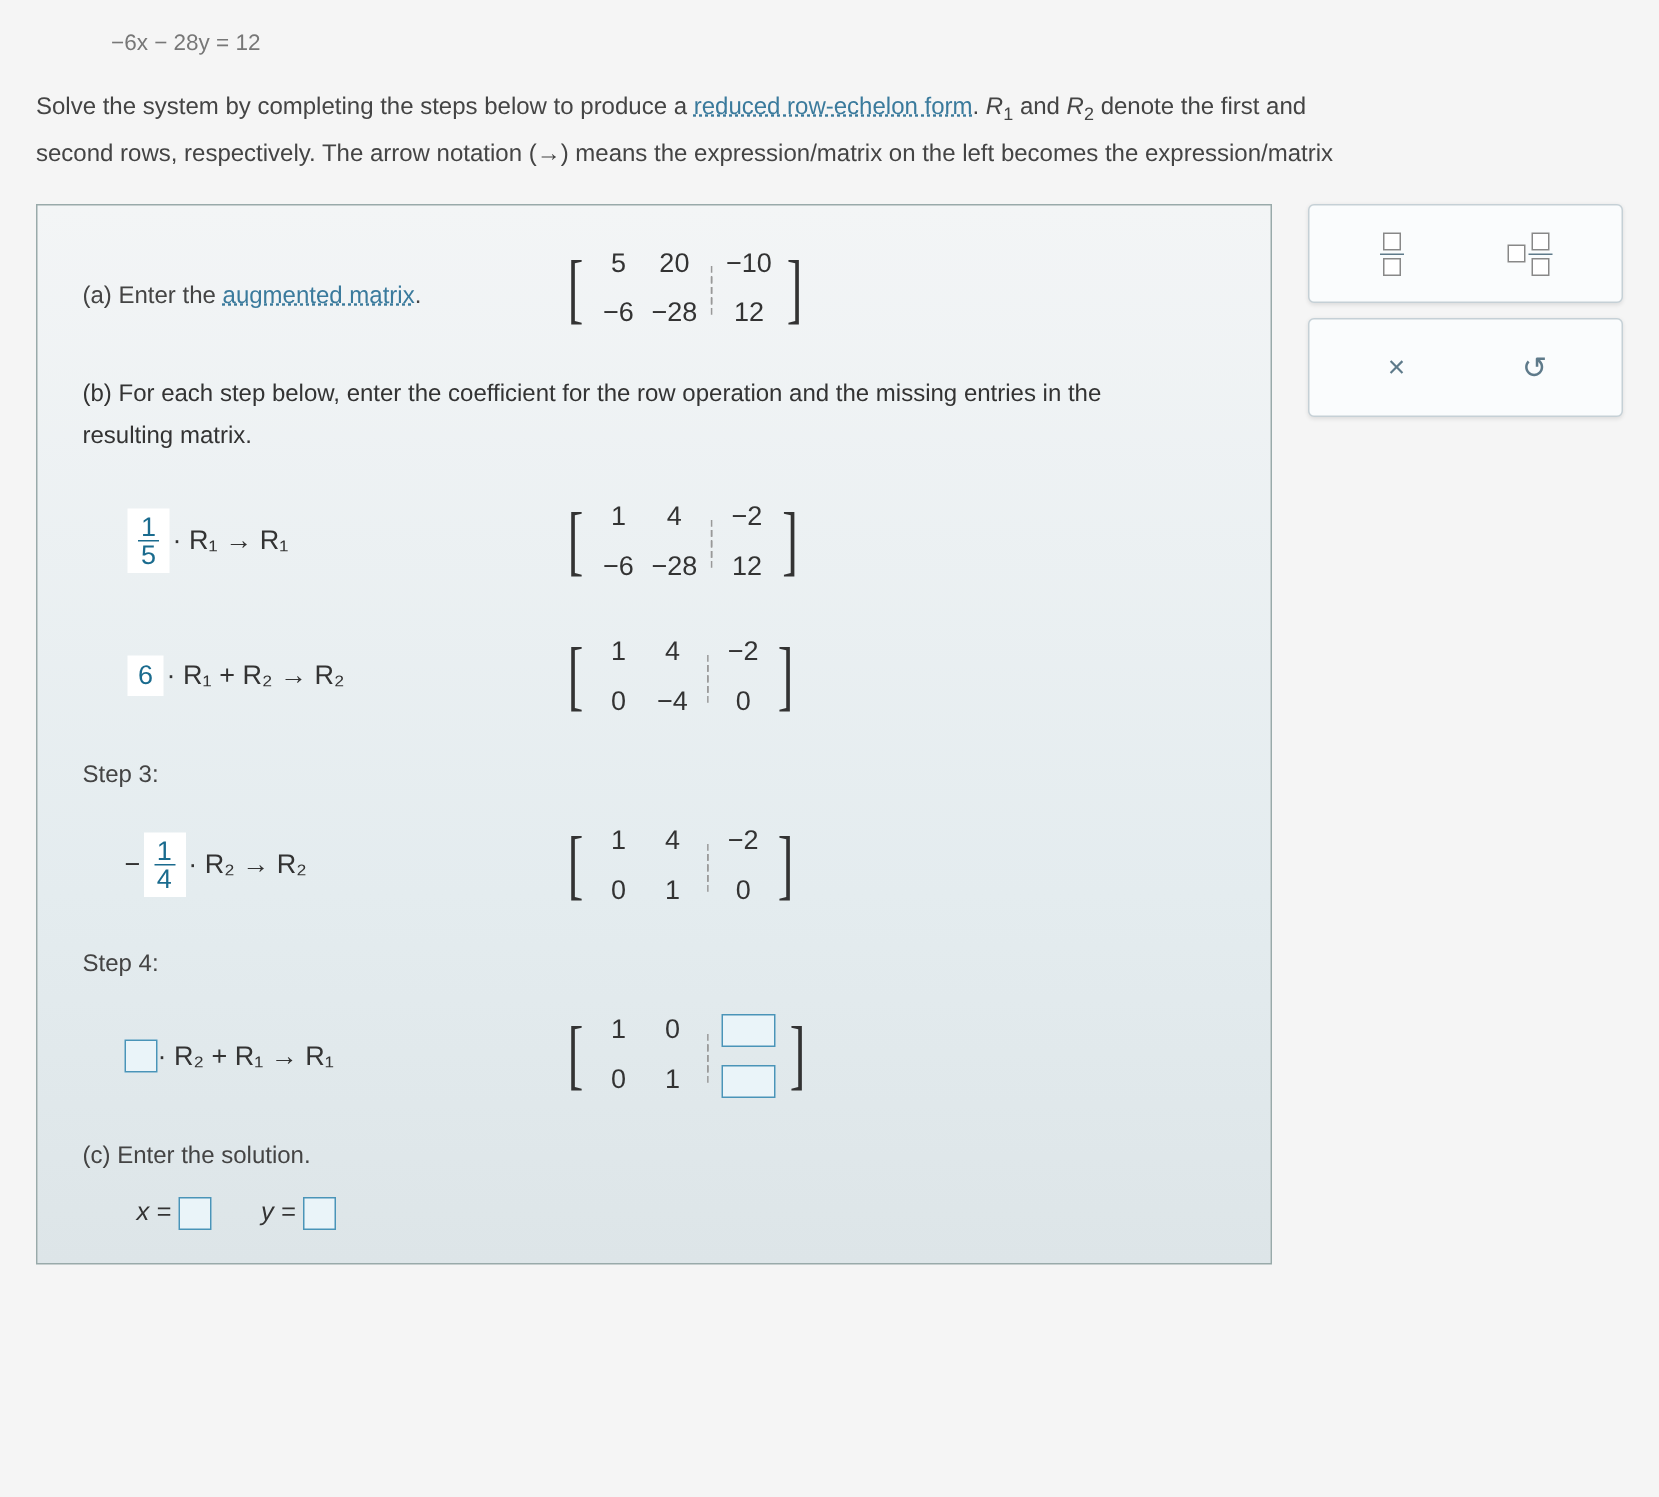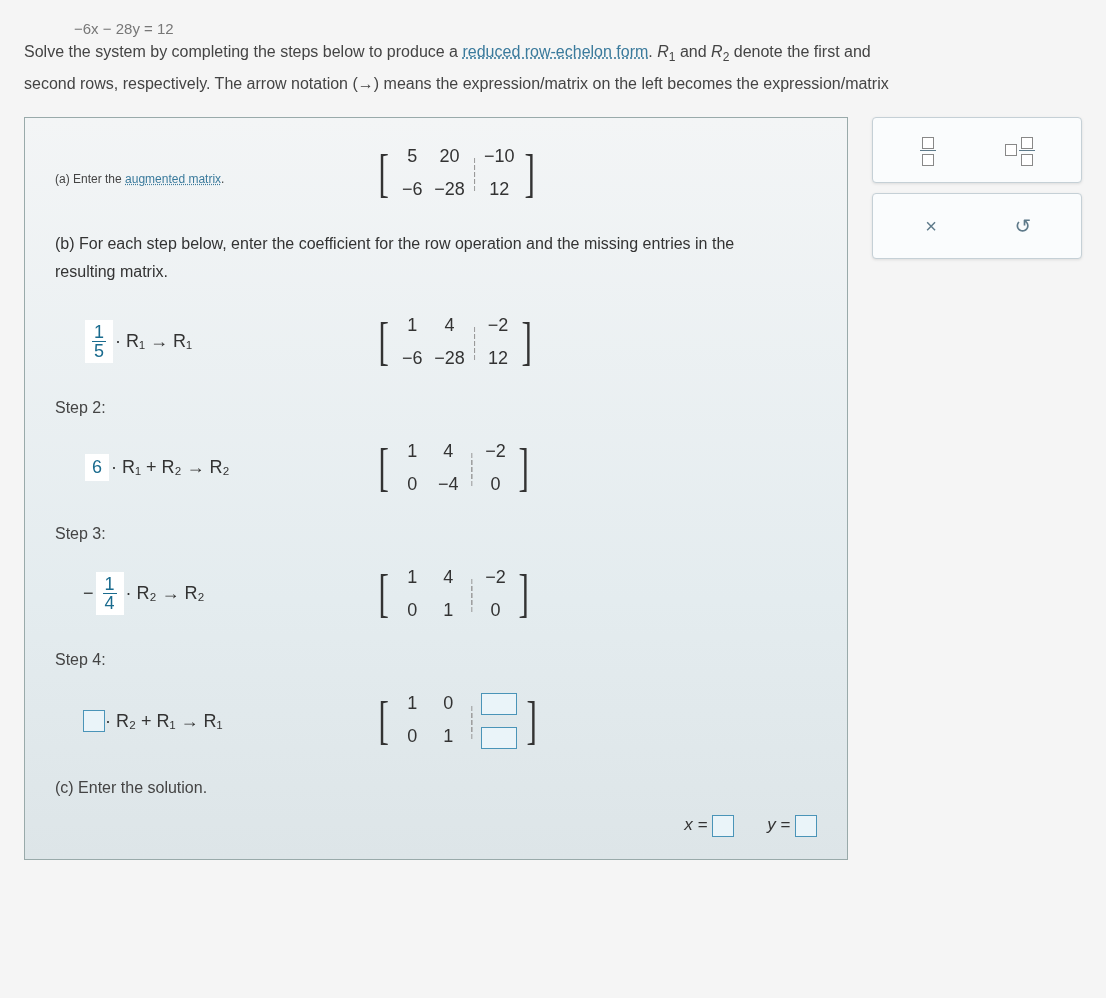--- a/index.html
+++ b/index.html
@@ -1,48 +1,48 @@
 <!DOCTYPE html>
 <html><head>
 <meta charset="utf-8">
 <style>
 * { box-sizing: border-box; margin: 0; padding: 0; }
 body { font-family: Arial, sans-serif; font-size: 16px; color: #333; background: #f5f5f5; width: 1106px; }
 .content { padding: 20px 24px; }
-.top-eq { color: #777; margin-bottom: 0; margin-left: 50px; font-size: 15px; }
+.top-eq { color: #777; margin-bottom: 20px; margin-left: 50px; font-size: 15px; }
 .instructions { line-height: 1.9; margin-bottom: 18px; font-size: 16px; color: #444; }
 .link { color: #3a7a9c; text-decoration: underline dotted; }
 sub { font-size: 0.75em; }
 .workarea { display: flex; gap: 24px; align-items: flex-start; }
 .mainbox { flex: 1; border: 1px solid #9aa; background: linear-gradient(180deg,#f3f5f6,#e4ecef 65%,#dde5e8); padding: 22px 30px; }
 .side { width: 210px; }
 .sidebox { background: #fafcfd; border: 1px solid #c5d0d6; border-radius: 4px; padding: 12px; box-shadow: 0 1px 3px rgba(0,0,0,.1); margin-bottom: 10px; }
 .srow { display: flex; justify-content: space-around; align-items: center; min-height: 40px; }
 .frac { display: inline-flex; flex-direction: column; align-items: center; vertical-align: middle; line-height: 1; }
 .frac .n { border-bottom: 1px solid currentColor; padding: 0 2px; }
 .frac .d { padding: 0 2px; }
 .sq { display: inline-block; width: 12px; height: 12px; border: 1px solid #888; background: #fff; vertical-align: middle; }
 .btn { display: inline-flex; align-items: center; justify-content: center; width: 48px; height: 36px; font-size: 20px; color: #5e7a8a; cursor: pointer; border-radius: 4px; }
 
 .part { margin-bottom: 24px; }
 .prow { display: flex; align-items: center; }
-.lbl { width: 320px; font-size: 12px; color: #444; margin-top: 11px; }
+.lbl { width: 320px; font-size: 16px; color: #444; margin-top: 11px; }
 .op { width: 320px; font-size: 18px; color: #333; display: flex; align-items: center; padding-left: 28px; }
 .mat { font-size: 18px; display: inline-flex; align-items: center; }
 .br { font-size: 52px; font-weight: 100; font-family: 'Times New Roman', serif; color: #333; line-height: 0.8; transform: scaleX(0.6); }
 .mcols { display: inline-flex; gap: 0; margin: 0 2px; }
 .mcol { display: inline-flex; flex-direction: column; align-items: center; }
 .mcol span { display: inline-block; min-width: 36px; text-align: center; padding: 6px 4px; }
 .dash { display: inline-flex; flex-direction: column; justify-content: center; padding: 0 4px; color: #999; font-size: 12px; line-height: 0.7; }
 .dash span { display: block; height: 7px; }
 .coef { display: inline-block; background: #fff; border: 1px solid transparent; padding: 2px 6px; margin: 0 2px; color: #1a6b8e; }
 .blank { display: inline-block; width: 22px; height: 22px; border: 1px solid #4a94b8; background: #eaf4f9; vertical-align: middle; }
 .stepname { font-size: 16px; margin-bottom: 18px; color: #444; }
 .partc { font-size: 16px; color: #444; margin-top: 10px; }
-.sol { margin-top: 18px; padding-left: 36px; font-size: 17px; font-style: italic; text-align: right; }
+.sol { margin-top: 18px; padding-left: 36px; font-size: 17px; font-style: italic; }
 .sol .v { font-style: normal; }
 </style>
 </head>
 <body>
 
 <div class="content">
   <div class="top-eq">−6x − 28y = 12</div>
   <div class="instructions">
     <span>Solve the system by completing the steps below to produce a </span><span class="link">reduced row-echelon form</span><span>. </span><i><span>R</span></i><sub>1</sub><span> and </span><i><span>R</span></i><sub>2</sub><span> denote the first and</span><br>
     <span>second rows, respectively. The arrow notation (→) means the expression/matrix on the left becomes the expression/matrix</span><br>
@@ -114,21 +114,20 @@
             <span class="mcol">
                   <span>−2</span>
                   <span>12</span>
                 </span>
           </span>
               <span class="br">]</span>
         </div>
       </div>
         </div>
 
-      <div class="stepname">Step 2:</div>
       <div class="part">
           <div class="prow">
         <div class="op">
           <span class="coef">6</span>
           <span> · R₁  +  R₂  →  R₂</span>
         </div>
         <div class="mat">
           <span class="br">[</span>
               <span class="mcols">
             <span class="mcol">

